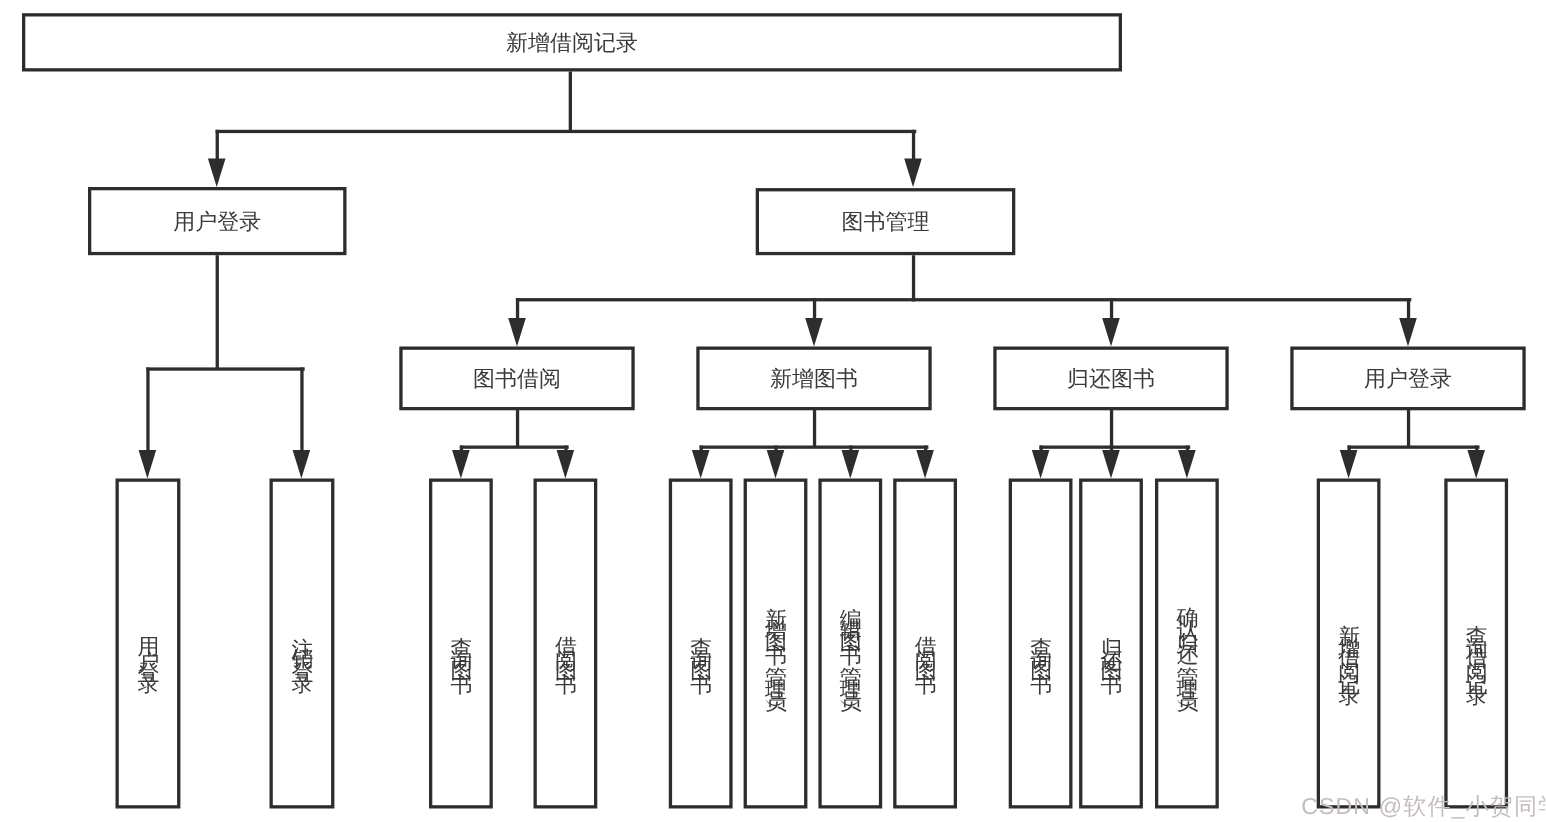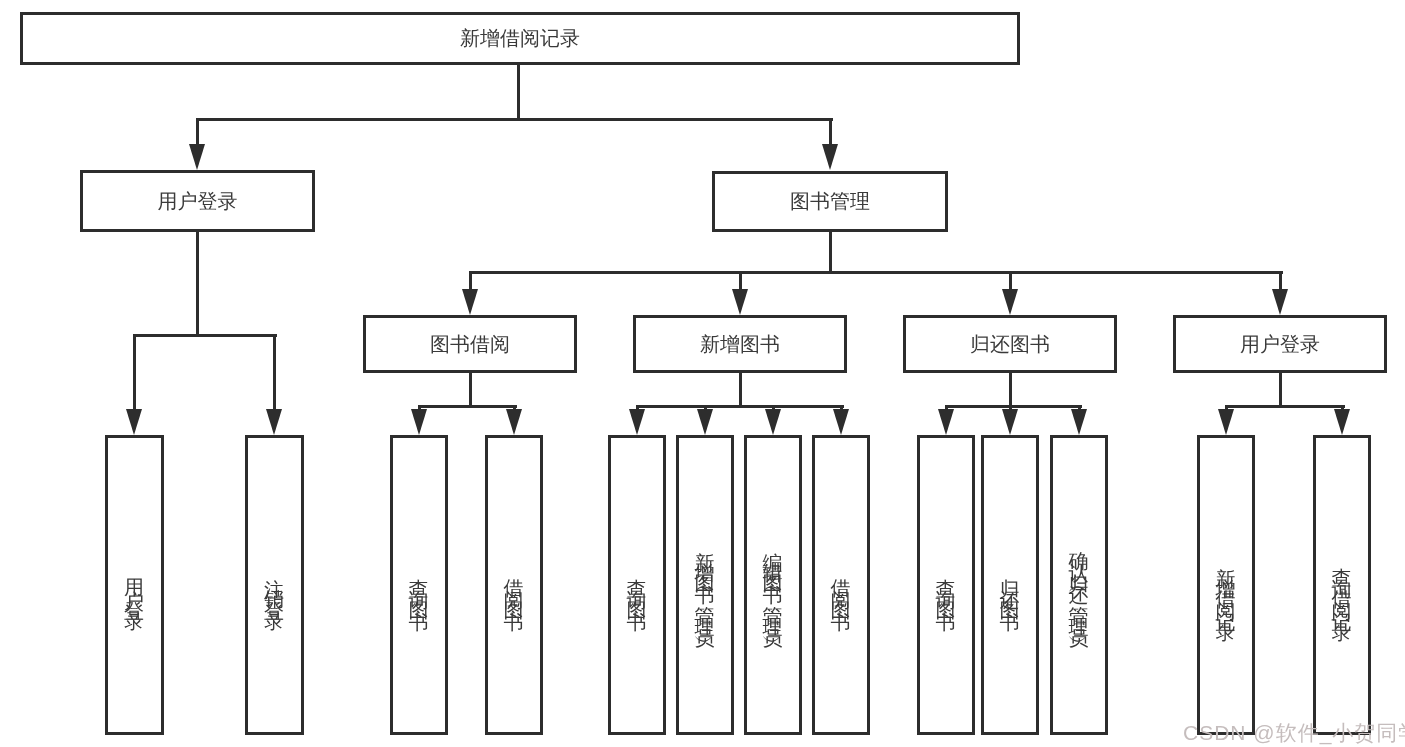--- a/index.html
+++ b/index.html
@@ -33,21 +33,21 @@
 <div class="canvas">
 
   <div class="box" style="left:20px;top:12px;width:1000px;height:53px">
     <span>新增借阅记录</span>
   </div>
 
   <div class="box" style="left:80px;top:170px;width:235px;height:62px">
     <span>用户登录</span>
   </div>
 
-  <div class="box" style="left:712px;top:171px;width:236px;height:61px">
+  <div class="box" style="left:687px;top:171px;width:236px;height:61px">
     <span>图书管理</span>
   </div>
 
   <div class="box" style="left:363px;top:315px;width:214px;height:58px">
     <span>图书借阅</span>
   </div>
   <div class="box" style="left:633px;top:315px;width:214px;height:58px">
     <span>新增图书</span>
   </div>
   <div class="box" style="left:903px;top:315px;width:214px;height:58px">

